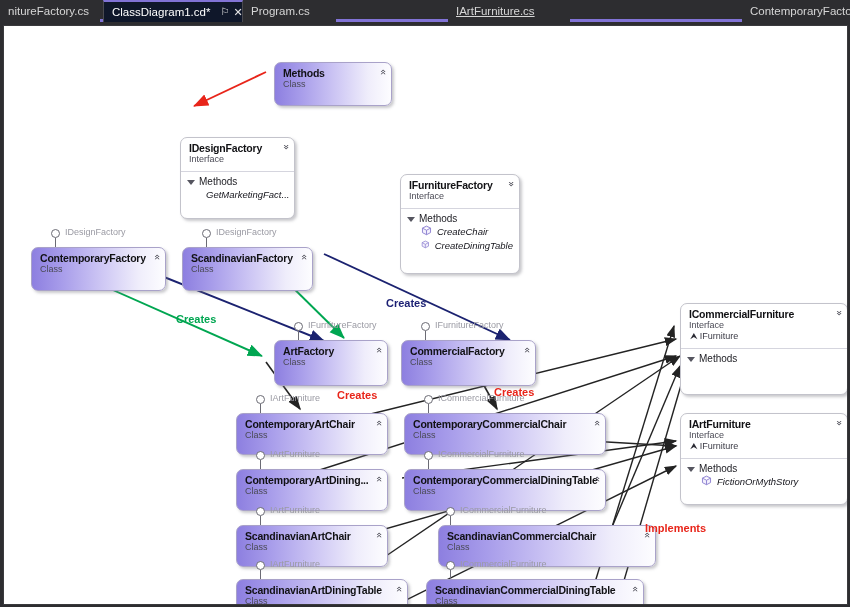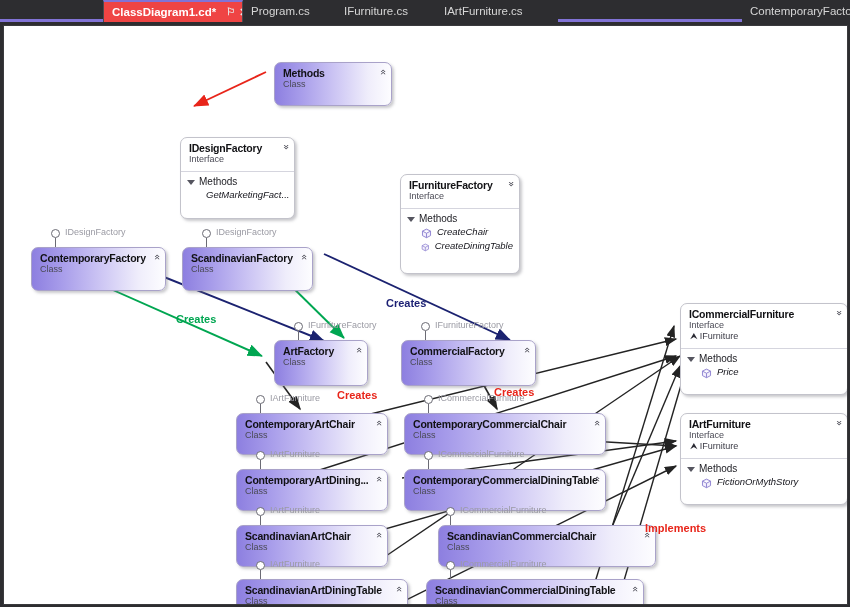--- a/index.html
+++ b/index.html
@@ -26,23 +26,23 @@
     display: flex; align-items: center;
     color: #d6d6d6;
     font-size: 11.5px;
     padding: 0 8px;
     white-space: nowrap;
     background: #262629;
     overflow: hidden;
   }
   .tab.inactive { background: #2d2d30; }
   .tab.active {
-    background: #ef4444;
+    background: #0f172a;
     color: #ffffff;
-    font-weight: bold;
+    font-weight: normal;
     border-top: 2px solid #8173d6;
     border-left: 1px solid #4a4a50;
     border-right: 1px solid #4a4a50;
     z-index: 5;
     justify-content: space-between;
   }
   .tab .tname { margin-right: 6px; }
   .tab .pin, .tab .close {
     font-size: 11px; color: #e8e8e8; margin-left: 4px;
     line-height: 1;
@@ -107,21 +107,21 @@
     font-size: 10px; color: #1c1c22;
   }
   .tri {
     width: 0; height: 0;
     border-left: 4px solid transparent;
     border-right: 4px solid transparent;
     border-top: 5px solid #55555f;
     margin-top: 1px;
   }
   .mrow {
-    display: flex; align-items: flex-end; gap: 5px;
+    display: flex; align-items: flex-start; gap: 5px;
     padding: 0px 6px 0px 20px;
     font-size: 9.5px; font-style: italic; color: #15151c;
     line-height: 14px; white-space: nowrap;
   }
 
   
   .lolli { position: absolute; }
   .lolli .circ {
     position: absolute; left: 0; top: 0;
     width: 9px; height: 9px; border-radius: 50%;
@@ -138,32 +138,32 @@
 
   
   .flab { position: absolute; font-size: 11px; font-weight: bold; white-space: nowrap; }
 </style>
 </head>
 <body>
 
 <div id="app">
 
   <div id="tabstrip">
+      <div class="tab inactive" style="left: 0px; width: 100px;">
+        <span class="tname">nitureFactory.cs</span>
+      </div>
       <div class="tab active" style="left: 103px; width: 140px;">
         <span class="tname">ClassDiagram1.cd*</span>
         <span class="pin">⚐</span>
         <span class="close">✕</span>
       </div>
       <div class="tab inactive" style="left: 243px; width: 93px;">
         <span class="tname">Program.cs</span>
       </div>
-      <div class="tab inactive" style="left: 336px; width: 100px;">
-        <span class="tname">IFurniture.cs</span>
-      </div>
-      <div class="tab inactive" style="left: 436px; width: 122px;">
+      <div class="tab inactive" style="left: 448px; width: 122px; text-decoration: underline;">
         <span class="tname">IArtFurniture.cs</span>
       </div>
       <div class="tab inactive" style="left: 742px; width: 108px;">
         <span class="tname">ContemporaryFactory</span>
       </div>
     </div>
 
   <div id="canvas">
     <svg id="svglayer" viewBox="0 0 845 580" xmlns="http://www.w3.org/2000/svg">
       <defs>
@@ -314,21 +314,21 @@
             <div class="nm">ScandinavianFactory</div>
             <div class="kind">Class</div>
             <div class="chev" style="transform: rotate(90deg);">«</div>
           </div>
         </div>
         <div class="lolli" style="left: 290px; top: 296px;">
           <div class="circ"></div>
           <div class="stem"></div>
           <div class="lbl">IFurnitureFactory</div>
         </div>
-        <div class="node cls" style="left: 270px; top: 314px; width: 94px; height: 46px;">
+        <div class="node cls" style="left: 270px; top: 314px; width: 114px; height: 46px;">
           <div class="node-hdr">
             <div class="nm">ArtFactory</div>
             <div class="kind">Class</div>
             <div class="chev" style="transform: rotate(90deg);">«</div>
           </div>
         </div>
         <div class="lolli" style="left: 417px; top: 296px;">
           <div class="circ"></div>
           <div class="stem"></div>
           <div class="lbl">IFurnitureFactory</div>
@@ -344,26 +344,20 @@
           <div class="node-hdr">
             <div class="nm">ICommercialFurniture</div>
             <div class="kind">Interface</div>
             <div class="basei"><span class="arw">⮝</span><span>IFurniture</span></div>
             <div class="chev" style="transform: rotate(90deg);">»</div>
           </div>
           <div class="sep"></div>
           <div class="cmp-hdr">
             <span class="tri"></span>
             <span>Methods</span>
-          </div>
-          <div class="mrow">
-            <svg width="11" height="11" viewBox="0 0 12 12">
-              <path d="M6 1.2 L10.4 3.4 L10.4 8.3 L6 10.6 L1.6 8.3 L1.6 3.4 Z M1.6 3.4 L6 5.7 L10.4 3.4 M6 5.7 L6 10.6" fill="#f2effc" stroke="#8b7fd0" stroke-width="1" stroke-linejoin="round"></path>
-            </svg>
-            <span>Price</span>
           </div>
         </div>
         <div class="node iface" style="left: 676px; top: 387px; width: 168px; height: 92px;">
           <div class="node-hdr">
             <div class="nm">IArtFurniture</div>
             <div class="kind">Interface</div>
             <div class="basei"><span class="arw">⮝</span><span>IFurniture</span></div>
             <div class="chev" style="transform: rotate(90deg);">»</div>
           </div>
           <div class="sep"></div>

